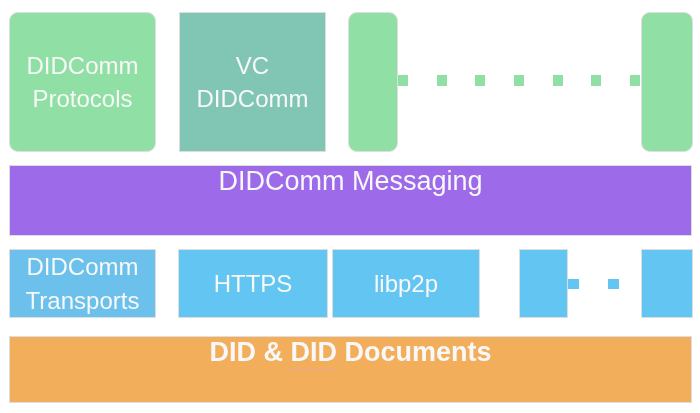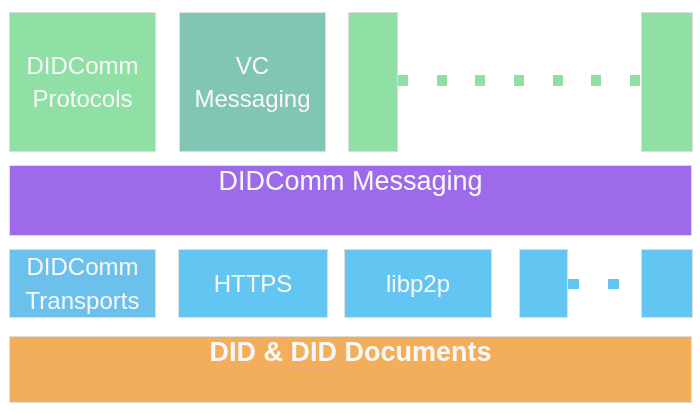--- a/index.html
+++ b/index.html
@@ -21,21 +21,21 @@
     border: 1px solid var(--box-border);
     display: flex;
     align-items: center;
     justify-content: center;
     text-align: center;
     color: var(--label-text);
     font-size: 24px;
     line-height: 1.38;
     user-select: none;
   }
-  .box.green { background: var(--green); }
+  .box.green { background: var(--green); border-radius: 9px; }
   .box.teal  { background: var(--teal); }
   .box.blue  { background: var(--blue); }
   .box.blue-muted { background: var(--blue-muted); }
   .bar {
     position: absolute;
     box-sizing: border-box;
     border: 1px solid var(--box-border);
     display: flex;
     justify-content: center;
     color: var(--label-text);
@@ -68,21 +68,21 @@
 </head>
 <body>
 
 <div class="canvas">
 
   <div class="box green" style="left:9px; top:12px; width:147px; height:140px;">
     <span>DIDComm Protocols</span>
   </div>
 
   <div class="box teal" style="left:179px; top:12px; width:147px; height:140px;">
-    <span>VC Messaging</span>
+    <span>VC DIDComm</span>
   </div>
 
   <div class="box green" style="left:348px; top:12px; width:50px; height:140px;"></div>
 
   <div class="dash-row" style="left:398px; top:75px; width:242px; height:11px;">
     <div class="dash"></div>
     <div class="dash"></div>
     <div class="dash"></div>
     <div class="dash"></div>
     <div class="dash"></div>
@@ -97,21 +97,21 @@
   </div>
 
   <div class="box blue-muted" style="left:9px; top:249px; width:147px; height:69px;">
     <span>DIDComm Transports</span>
   </div>
 
   <div class="box blue" style="left:178px; top:249px; width:150px; height:69px;">
     <span>HTTPS</span>
   </div>
 
-  <div class="box blue" style="left:344px; top:249px; width:148px; height:69px;">
+  <div class="box blue" style="left:332px; top:249px; width:148px; height:69px;">
     <span>libp2p</span>
   </div>
 
   <div class="box blue" style="left:519px; top:249px; width:49px; height:69px;"></div>
 
   <div class="dash-row" style="left:568px; top:279px; width:51px; height:10px;">
     <div class="dash blue-dash"></div>
     <div class="dash blue-dash"></div>
   </div>
 

